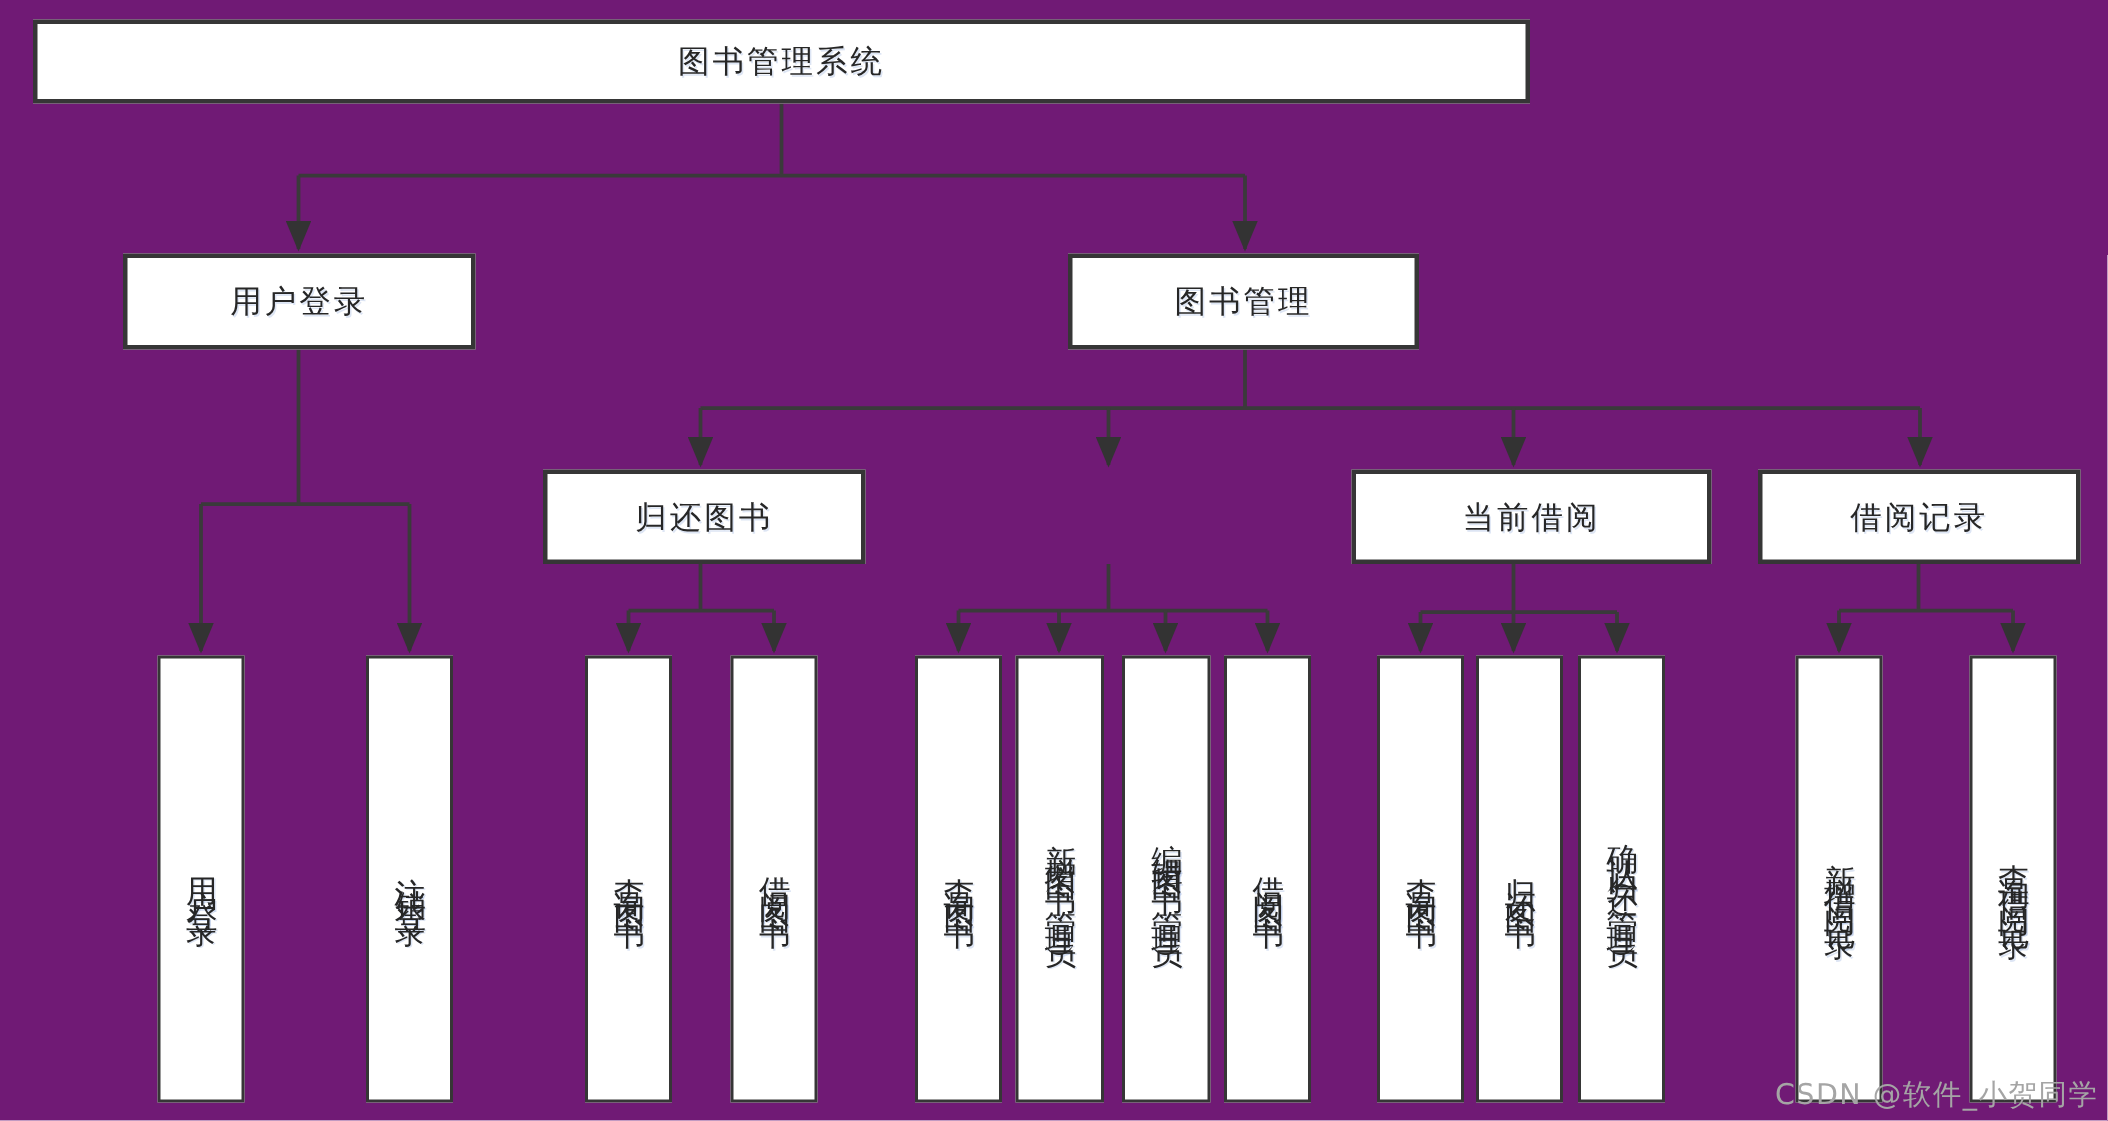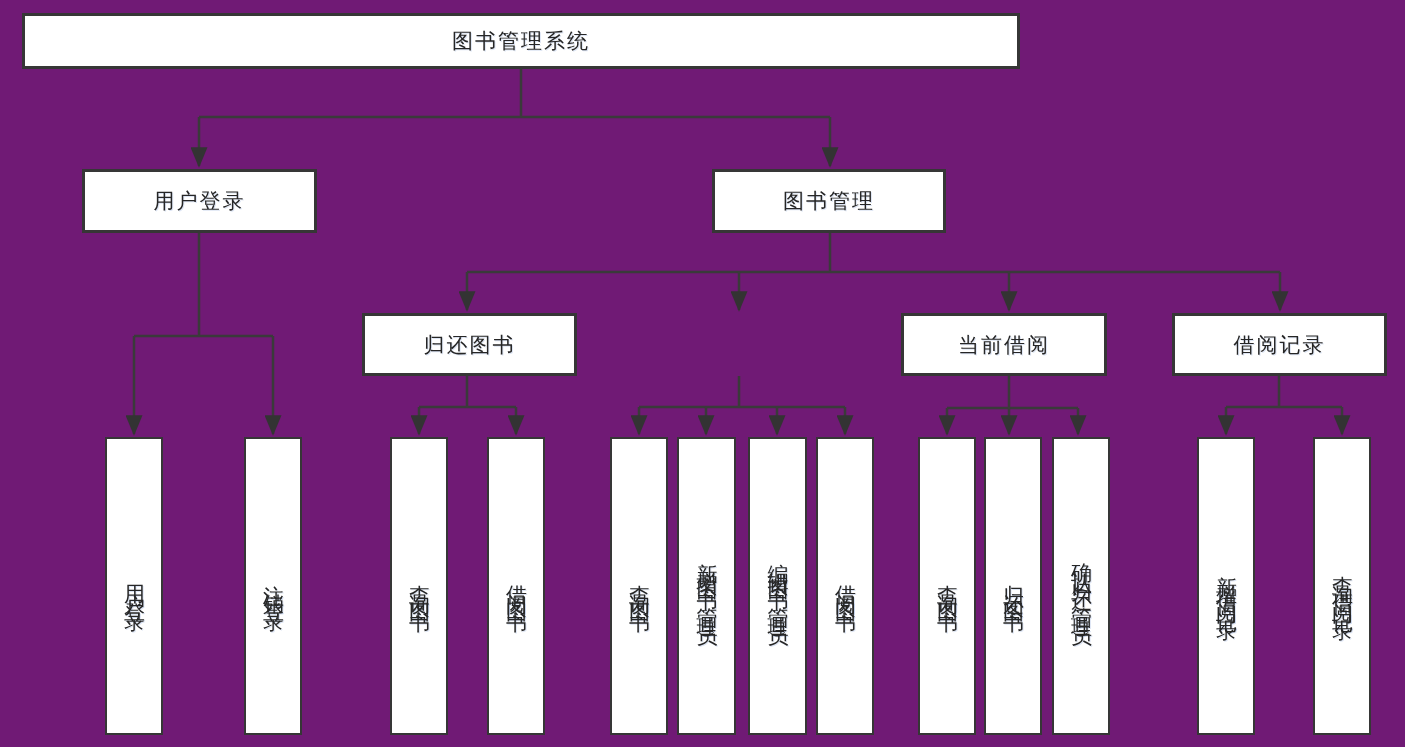--- a/index.html
+++ b/index.html
@@ -81,21 +81,21 @@
   <div class="box" style="left:82px;top:169px;width:235px;height:64px;">
     <span class="hlabel">用户登录</span>
   </div>
   <div class="box" style="left:712px;top:169px;width:234px;height:64px;">
     <span class="hlabel">图书管理</span>
   </div>
 
   <div class="box" style="left:362px;top:313px;width:215px;height:63px;">
     <span class="hlabel">归还图书</span>
   </div>
-  <div class="box" style="left:901px;top:313px;width:206px;height:63px;">
+  <div class="box" style="left:901px;top:313px;width:240px;height:63px;">
     <span class="hlabel">当前借阅</span>
   </div>
   <div class="box" style="left:1172px;top:313px;width:215px;height:63px;justify-content:center;">
     <span class="hlabel">借阅记录</span>
   </div>
 
   <div class="box leaf" style="left:105px;top:437px;width:58px;height:298px;">
     <span class="vlabel">用户登录</span>
   </div>
   <div class="box leaf" style="left:244px;top:437px;width:58px;height:298px;">
@@ -132,13 +132,14 @@
     <span class="vlabel">确认归还（管理员）</span>
   </div>
 
   <div class="box leaf" style="left:1197px;top:437px;width:58px;height:298px;">
     <span class="vlabel">新增借阅记录</span>
   </div>
   <div class="box leaf" style="left:1313px;top:437px;width:58px;height:298px;">
     <span class="vlabel">查询借阅记录</span>
   </div>
 
+  <div class="watermark">CSDN @软件_小贺同学</div>
 </div>
 
 </body></html>

